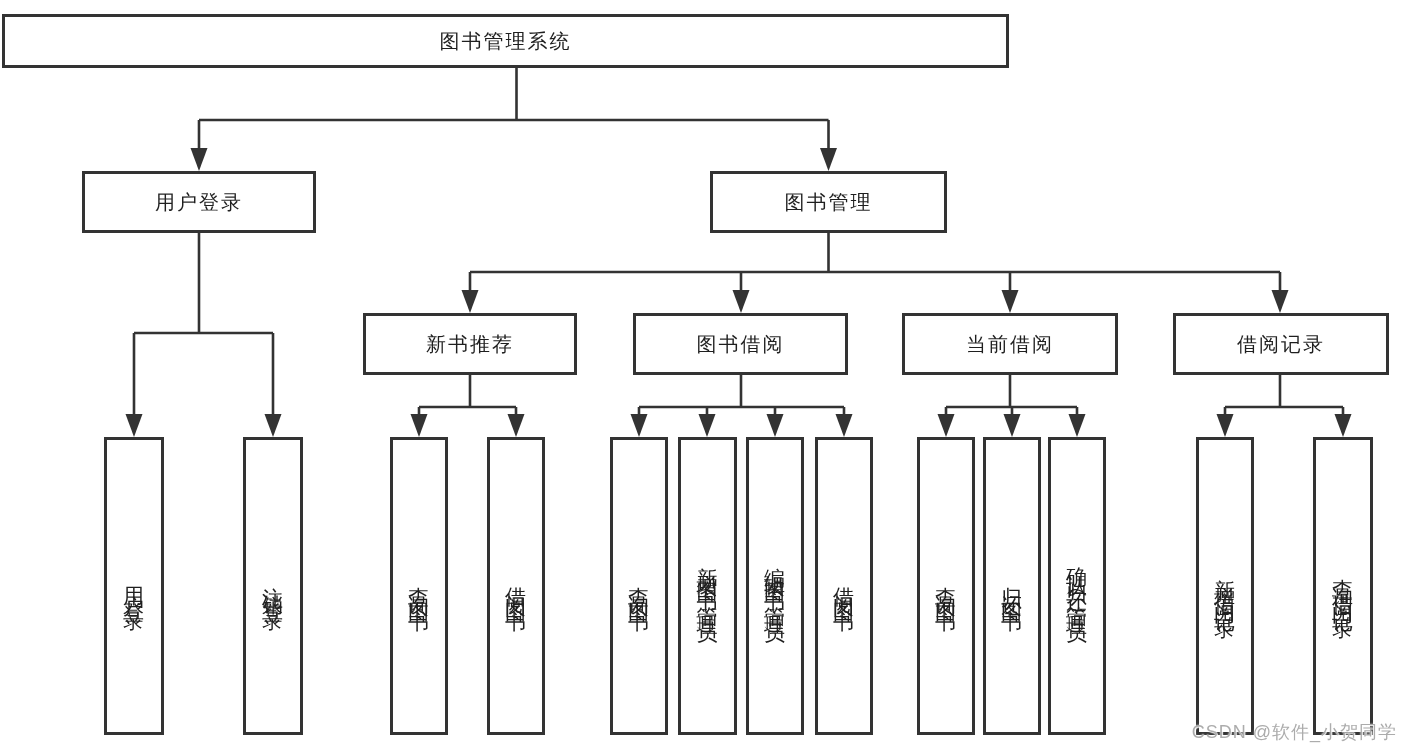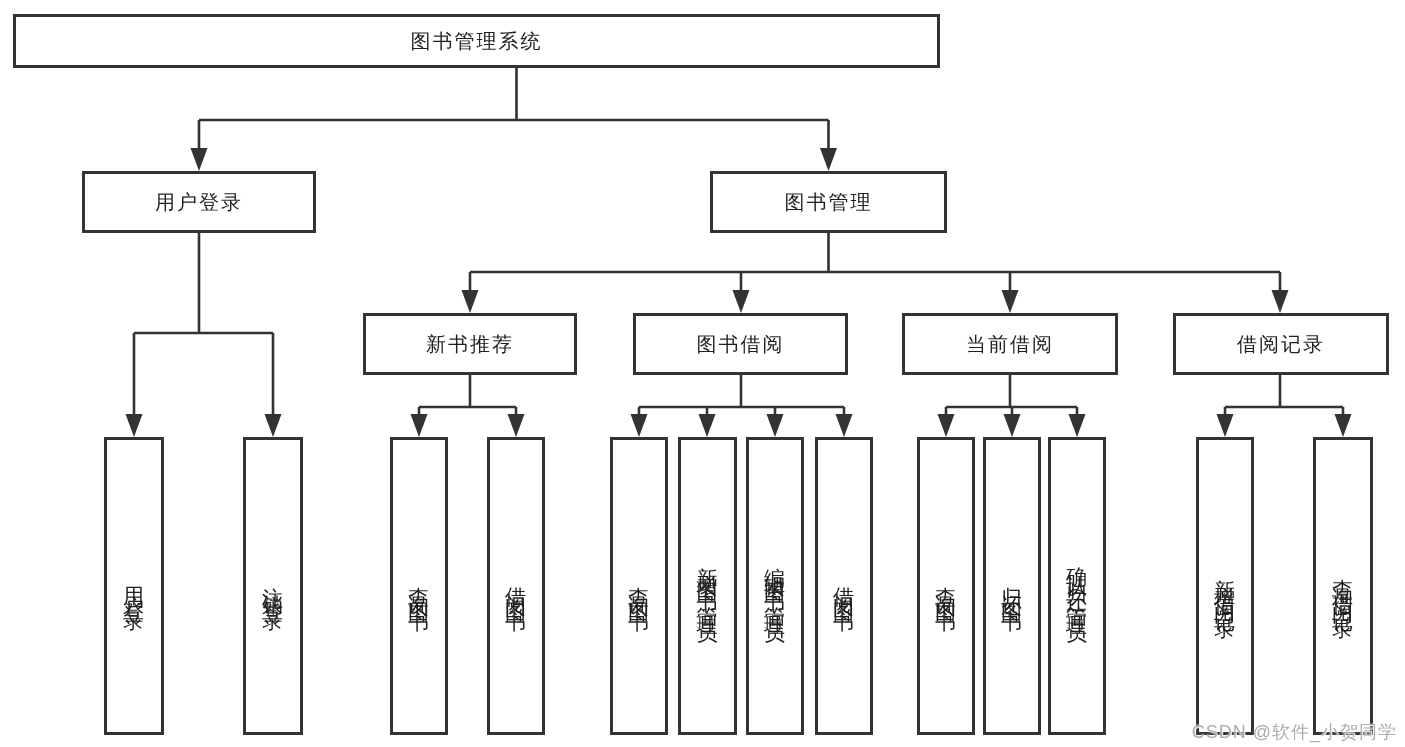--- a/index.html
+++ b/index.html
@@ -83,21 +83,21 @@
       <polygon points="766.5,414 783.5,414 775,437"></polygon>
       <polygon points="835.5,414 852.5,414 844,437"></polygon>
       <polygon points="937.5,414 954.5,414 946,437"></polygon>
       <polygon points="1003.5,414 1020.5,414 1012,437"></polygon>
       <polygon points="1068.5,414 1085.5,414 1077,437"></polygon>
       <polygon points="1216.5,414 1233.5,414 1225,437"></polygon>
       <polygon points="1334.5,414 1351.5,414 1343,437"></polygon>
     </g>
   </svg>
 
-  <div class="box" style="left:13px;top:14px;width:927px;height:54px">
+  <div class="box" style="left:2px;top:14px;width:1007px;height:54px">
     <span class="h-label">图书管理系统</span>
   </div>
 
   <div class="box" style="left:82px;top:171px;width:234px;height:62px">
     <span class="h-label">用户登录</span>
   </div>
   <div class="box" style="left:363px;top:313px;width:214px;height:62px">
     <span class="h-label">新书推荐</span>
   </div>
 

